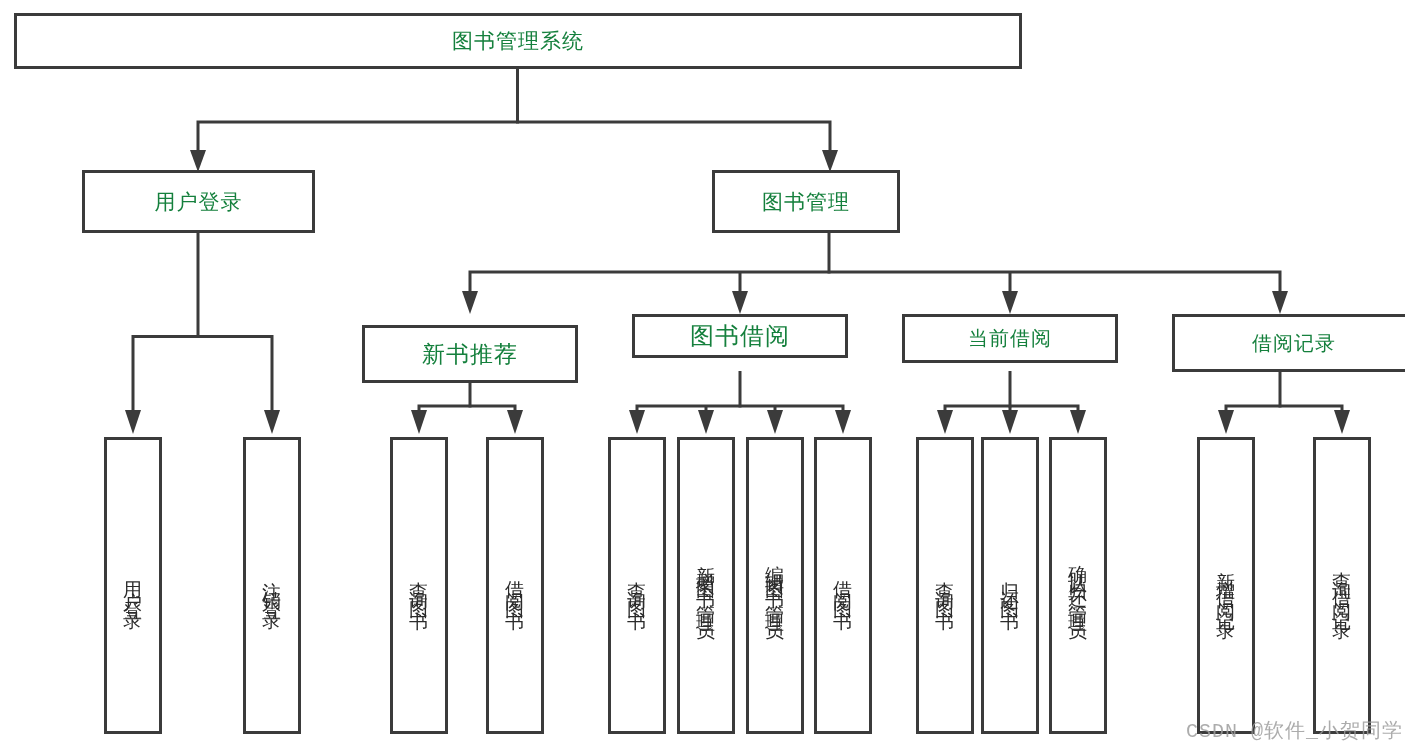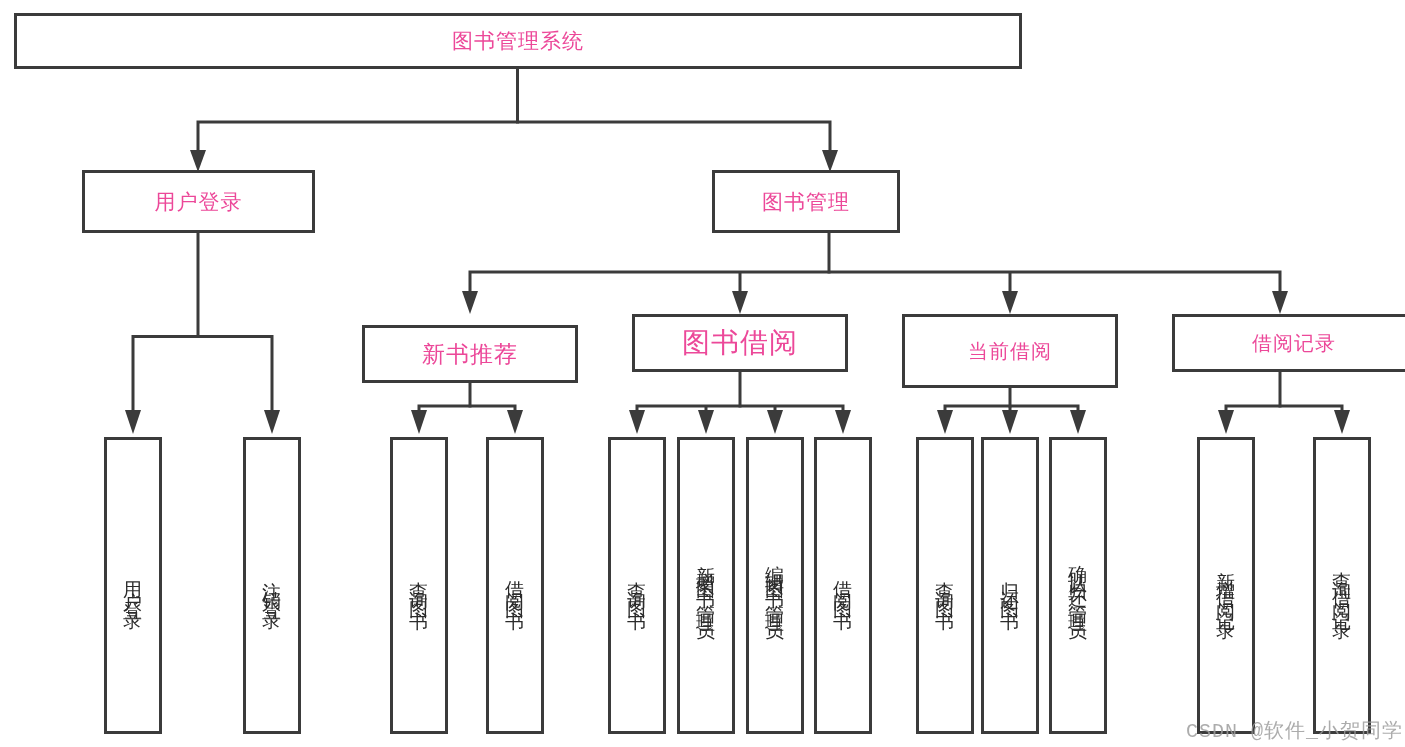--- a/index.html
+++ b/index.html
@@ -18,21 +18,21 @@
   }
   .hbox {
     position: absolute;
     box-sizing: border-box;
     border: 3px solid #3b3b3b;
     background: #ffffff;
     display: flex;
     align-items: center;
     justify-content: center;
     font-size: 21px;
-    color: #ec4899;
+    color: #15803d;
     letter-spacing: 1px;
     z-index: 2;
   }
   .vbox {
     position: absolute;
     box-sizing: border-box;
     border: 3px solid #3b3b3b;
     background: #ffffff;
     display: flex;
     align-items: center;
@@ -107,22 +107,22 @@
     <polygon fill="#3b3b3b" stroke="none" points="1218,410 1234,410 1226,434"></polygon>
     <polygon fill="#3b3b3b" stroke="none" points="1334,410 1350,410 1342,434"></polygon>
   </svg>
 
   <div class="hbox" style="left:14px; top:13px; width:1008px; height:56px;">图书管理系统</div>
 
   <div class="hbox" style="left:82px; top:170px; width:233px; height:63px;">用户登录</div>
   <div class="hbox" style="left:712px; top:170px; width:188px; height:63px;">图书管理</div>
 
   <div class="hbox" style="left:362px; top:325px; width:216px; height:58px; font-size:23px;">新书推荐</div>
-  <div class="hbox" style="left:632px; top:314px; width:216px; height:58px; font-size:28px;">图书借阅</div>
-  <div class="hbox" style="left:902px; top:314px; width:216px; height:74px; font-size:20px;">当前借阅</div>
+  <div class="hbox" style="left:632px; top:314px; width:216px; height:44px; font-size:24px;">图书借阅</div>
+  <div class="hbox" style="left:902px; top:314px; width:216px; height:49px; font-size:20px;">当前借阅</div>
   <div class="hbox" style="left:1172px; top:314px; width:244px; height:58px; font-size:20px;">借阅记录</div>
 
   <div class="vbox" style="left:104px; top:437px; width:58px; height:297px;">
     <span class="vtext">用户登录</span>
   </div>
   <div class="vbox" style="left:243px; top:437px; width:58px; height:297px;">
     <span class="vtext">注销登录</span>
   </div>
 
   <div class="vbox" style="left:390px; top:437px; width:58px; height:297px;">

